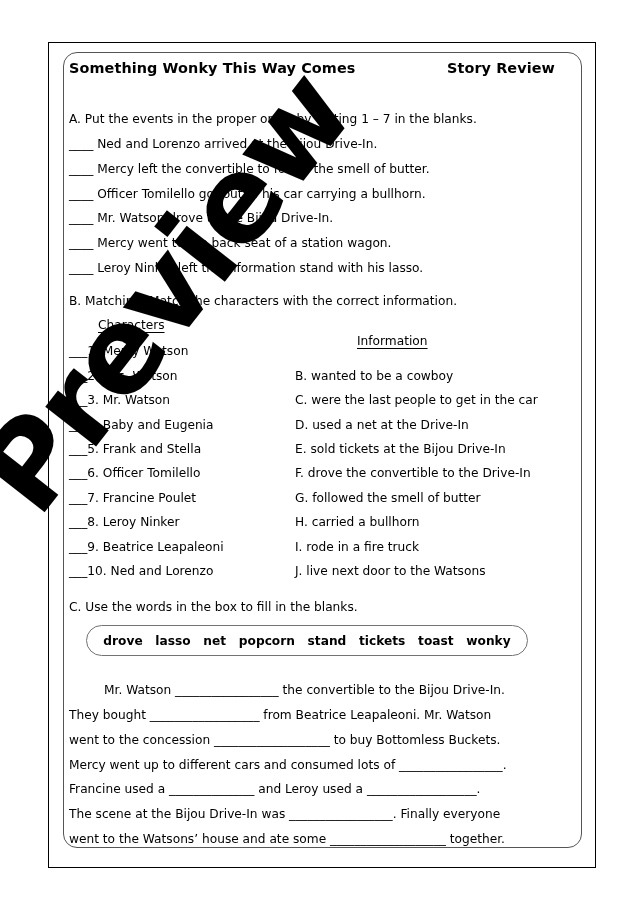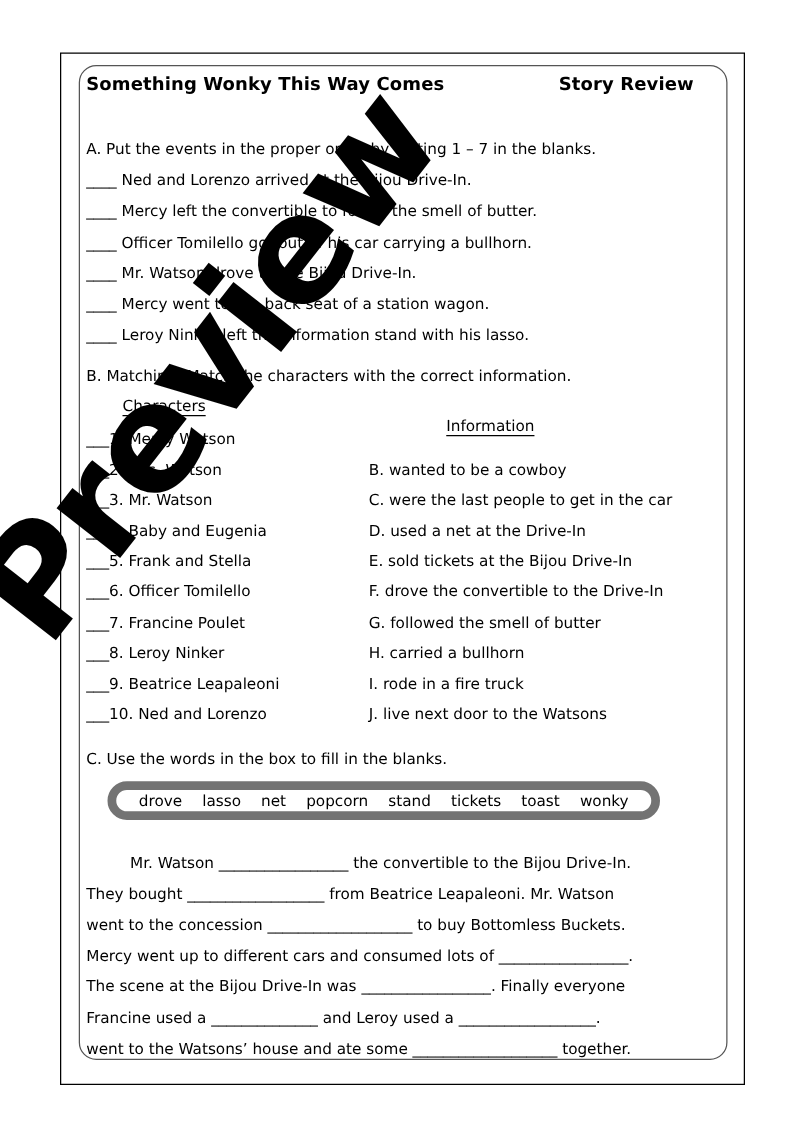--- a/index.html
+++ b/index.html
@@ -107,27 +107,28 @@
   }
 
   
   #sectionC { margin-top: 22px; }
 
   .word-box {
     margin-top: 12px;
     margin-left: 17px;
     width: 442px;
     height: 31px;
-    border: 7px solid #737373;
+    border: 1px solid #737373;
     border-radius: 16px;
     box-sizing: border-box;
     display: flex;
     align-items: center;
     justify-content: space-around;
     padding: 0 10px;
+    font-weight: bold;
   }
   .word-box span { white-space: pre; }
 
   #fill-paragraph { margin-top: 28px; }
   #fill-paragraph .pline {
     margin-top: 12.6px;
     white-space: pre;
   }
   #fill-paragraph .pline.first { margin-top: 0px; text-indent: 35px; }
 
@@ -238,22 +239,22 @@
       <span>tickets</span>
       <span>toast</span>
       <span>wonky</span>
     </div>
 
     <div id="fill-paragraph">
       <div class="pline first">Mr. Watson _________________ the convertible to the Bijou Drive-In.</div>
       <div class="pline">They bought __________________ from Beatrice Leapaleoni. Mr. Watson</div>
       <div class="pline">went to the concession ___________________ to buy Bottomless Buckets.</div>
       <div class="pline">Mercy went up to different cars and consumed lots of _________________.</div>
+      <div class="pline">Francine used a ______________ and Leroy used a __________________.</div>
       <div class="pline">The scene at the Bijou Drive-In was _________________. Finally everyone</div>
-      <div class="pline">Francine used a ______________ and Leroy used a __________________.</div>
       <div class="pline">went to the Watsons’ house and ate some ___________________ together.</div>
     </div>
   </div>
 
 </div>
 
 <div id="watermark">
   <div class="wm-text">Preview</div>
 </div>
 

